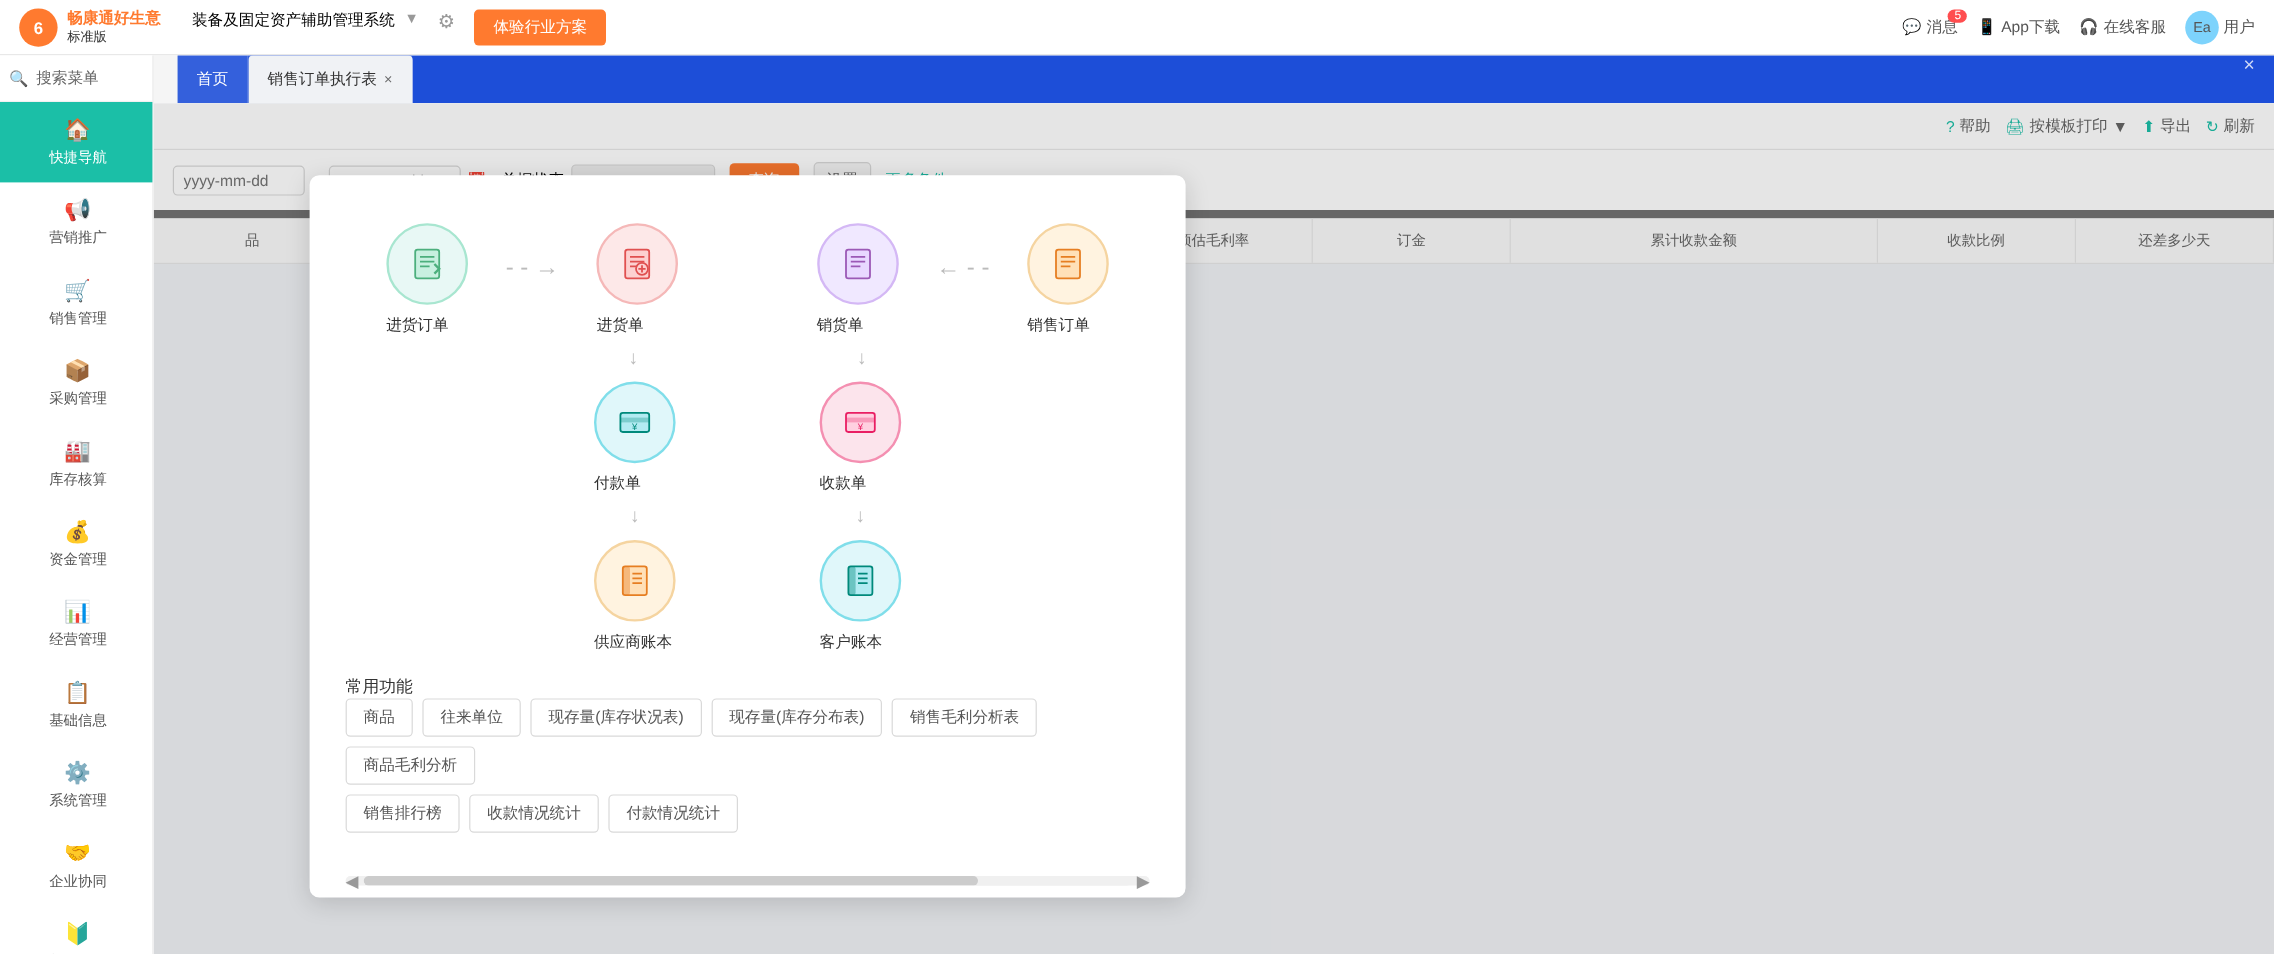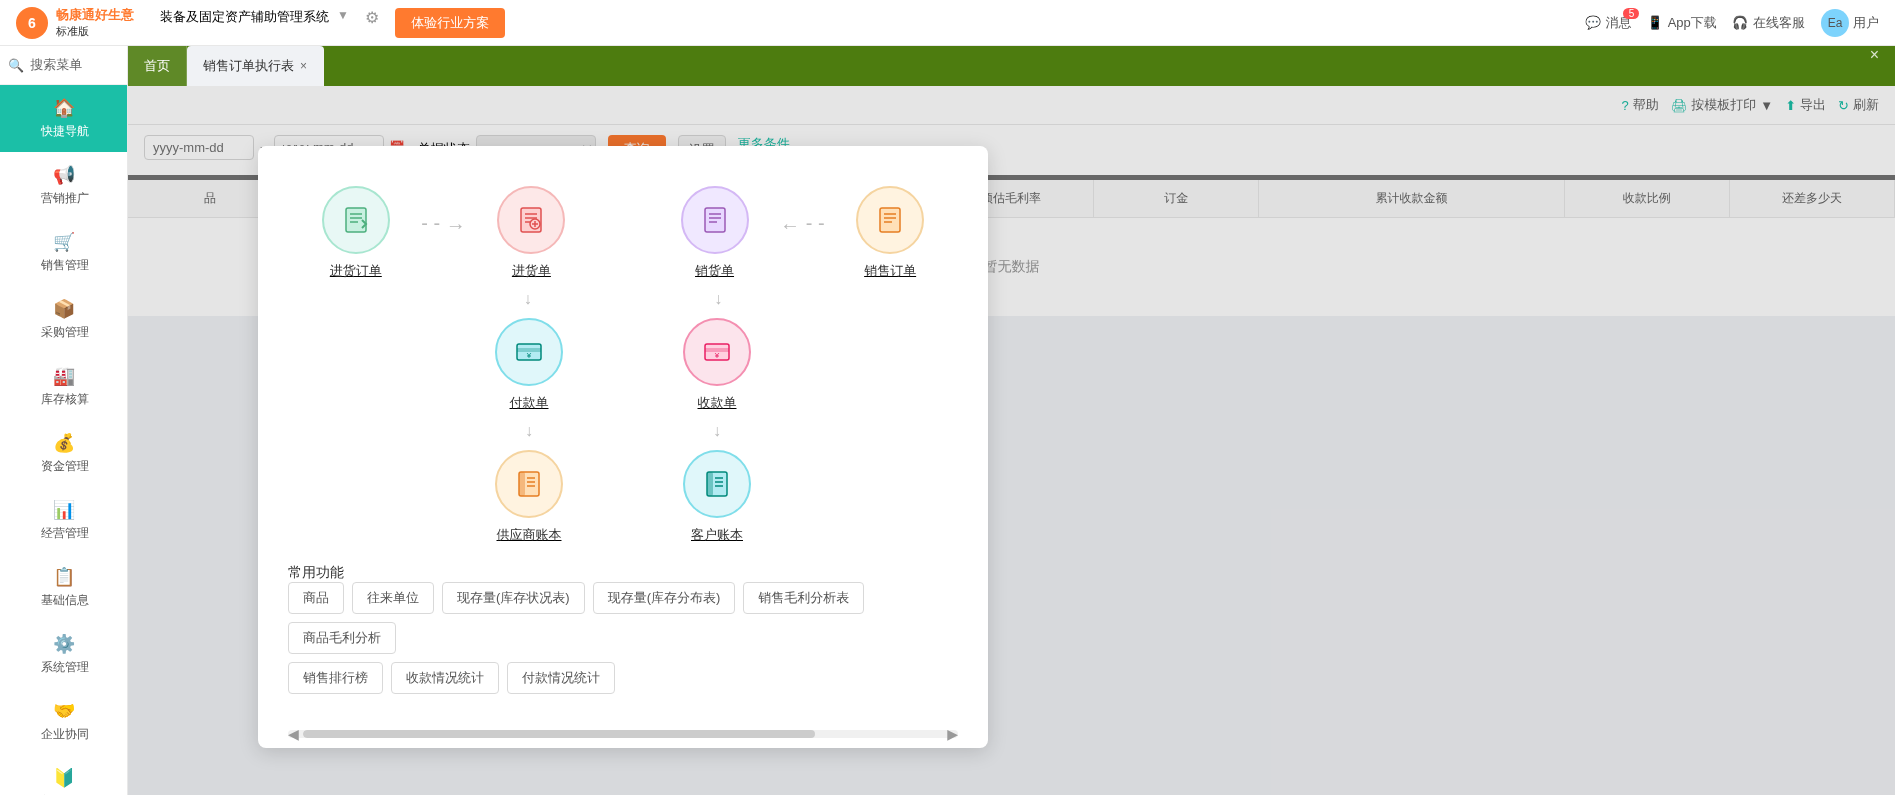--- a/index.html
+++ b/index.html
@@ -4,21 +4,21 @@
   <style>
     * { box-sizing: border-box; margin: 0; padding: 0; }
     body { font-family: 'Microsoft YaHei', Arial, sans-serif; font-size: 13px; background: #f5f5f5; overflow: hidden; }
 
     
     .app-container { display: flex; flex-direction: column; height: 795px; width: 1895px; }
     .top-bar { height: 46px; background: #fff; display: flex; align-items: center; padding: 0 16px; border-bottom: 1px solid #e8e8e8; flex-shrink: 0; }
     .main-area { display: flex; flex: 1; overflow: hidden; }
     .sidebar { width: 128px; background: #fff; border-right: 1px solid #e8e8e8; flex-shrink: 0; display: flex; flex-direction: column; }
     .content-area { flex: 1; display: flex; flex-direction: column; overflow: hidden; }
-    .tab-bar { height: 40px; background: #4d7c0f; display: flex; align-items: stretch; flex-shrink: 0; }
+    .tab-bar { height: 40px; background: #1d4ed8; display: flex; align-items: stretch; flex-shrink: 0; margin-left: 20px; }
     .page-content { flex: 1; background: #f0f2f5; overflow: auto; position: relative; }
 
     
     .logo-area { display: flex; align-items: center; gap: 8px; width: 128px; flex-shrink: 0; }
     .logo-icon { width: 32px; height: 32px; background: #ff7a2f; border-radius: 50%; display: flex; align-items: center; justify-content: center; color: white; font-size: 14px; font-weight: bold; }
     .logo-text { font-size: 11px; color: #333; line-height: 1.3; }
     .logo-text .main { font-size: 13px; font-weight: bold; color: #ff7a2f; }
     .system-title { display: flex; align-items: flex-start; gap: 8px; flex: 1; padding-left: 16px; }
     .dropdown-arrow { color: #999; font-size: 12px; }
     .gear-btn { color: #999; font-size: 16px; margin-left: 8px; cursor: pointer; }
@@ -40,39 +40,39 @@
     .tab-item.active { background: #f0f2f5; color: #333; border-radius: 4px 4px 0 0; }
     .tab-close { font-size: 12px; opacity: 0.7; }
     .tab-close-main { margin-left: auto; padding: 0 16px; color: rgba(255,255,255,0.8); cursor: pointer; font-size: 16px; }
 
     
     .content-toolbar { background: white; padding: 10px 16px; display: flex; align-items: center; gap: 12px; border-bottom: 1px solid #e8e8e8; }
     .toolbar-action { display: flex; align-items: center; gap: 4px; color: #666; font-size: 13px; cursor: pointer; }
     .toolbar-action .icon { color: #1bbfa7; }
 
     
-    .filter-bar { background: white; padding: 10px 16px; display: flex; align-items: flex-start; gap: 12px; border-bottom: 5px solid #737373; flex-wrap: wrap; }
+    .filter-bar { background: white; padding: 10px 16px; display: flex; align-items: center; gap: 12px; border-bottom: 7px solid #737373; flex-wrap: wrap; }
     .filter-item { display: flex; align-items: center; gap: 6px; }
     .filter-select { border: 1px solid #d9d9d9; border-radius: 4px; padding: 4px 8px; font-size: 13px; min-width: 120px; color: #999; }
     .date-input { border: 1px solid #d9d9d9; border-radius: 4px; padding: 4px 8px; font-size: 13px; width: 110px; color: #bbb; }
     .search-btn { background: #ff7a2f; color: white; border: none; padding: 5px 16px; border-radius: 4px; cursor: pointer; font-size: 13px; }
     .more-conditions { color: #1bbfa7; font-size: 13px; cursor: pointer; }
     .settings-btn { background: #f5f5f5; border: 1px solid #d9d9d9; color: #666; padding: 5px 10px; border-radius: 4px; cursor: pointer; font-size: 13px; }
 
     
     .table-container { background: white; margin: 0; }
     .table-header { display: flex; background: #fafafa; border-bottom: 1px solid #e8e8e8; }
     .th { padding: 10px 12px; color: #666; font-size: 12px; border-right: 1px solid #e8e8e8; text-align: center; flex: 1; }
     .th.wide { flex: 2; }
     .no-data { text-align: center; padding: 40px; color: #999; font-size: 14px; }
 
     
     .modal-overlay { position: absolute; top: 0; left: 0; right: 0; bottom: 0; background: rgba(0,0,0,0.1); z-index: 100; display: flex; align-items: flex-start; justify-content: flex-start; padding: 60px 0 0 130px; }
     .modal { background: white; border-radius: 8px; box-shadow: 0 4px 20px rgba(0,0,0,0.15); width: 730px; padding: 30px; position: relative; }
-    .flow-node { display: flex; flex-direction: column; align-items: center; gap: 8px; text-decoration: underline; }
+    .flow-node { display: flex; flex-direction: column; align-items: flex-start; gap: 8px; }
     .flow-circle { width: 68px; height: 68px; border-radius: 50%; display: flex; align-items: center; justify-content: center; font-size: 28px; }
     .flow-circle.green { background: #e8f8f5; color: #4caf7d; border: 2px solid #a8e6d0; }
     .flow-circle.red { background: #fde8e8; color: #e05050; border: 2px solid #f5b8b8; }
     .flow-circle.purple { background: #f0e8ff; color: #9b59b6; border: 2px solid #d4b8f5; }
     .flow-circle.orange { background: #fff3e0; color: #e67e22; border: 2px solid #f5d4a0; }
     .flow-circle.teal { background: #e0f7fa; color: #00897b; border: 2px solid #80deea; }
     .flow-circle.pink { background: #fce4ec; color: #e91e63; border: 2px solid #f48fb1; }
     .flow-label { font-size: 13px; color: #333; }
     .flow-arrow-h { font-size: 20px; color: #bbb; margin: 0 4px; padding-bottom: 20px; }
     .flow-arrow-v { font-size: 16px; color: #bbb; text-align: center; padding: 4px 0; }
@@ -246,21 +246,20 @@
             <div class="th">品</div>
             <div class="th wide">商品</div>
             <div class="th">金额</div>
             <div class="th">预估毛利</div>
             <div class="th">预估毛利率</div>
             <div class="th">订金</div>
             <div class="th wide">累计收款金额</div>
             <div class="th">收款比例</div>
             <div class="th">还差多少天</div>
           </div>
-          <div class="no-data">暂无数据</div>
         </div>
 
         <div class="modal-overlay">
           <div class="modal">
             <div class="flow-container">
 
               <div class="flow-top-row">
 
                 <div class="flow-node">
                   <div class="flow-circle green">

